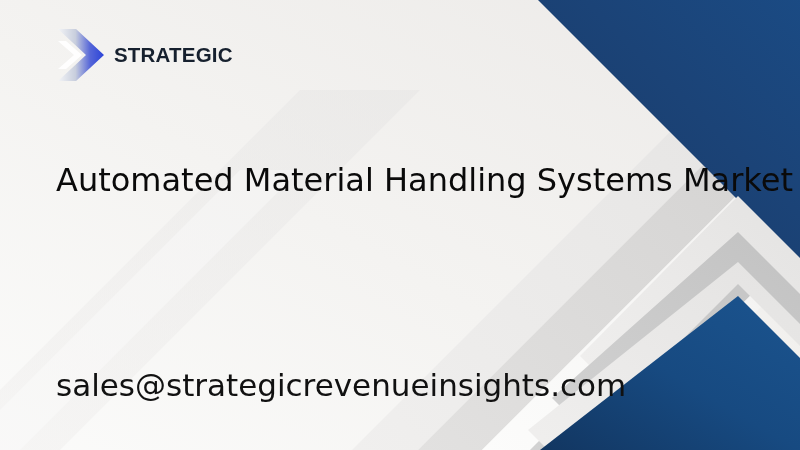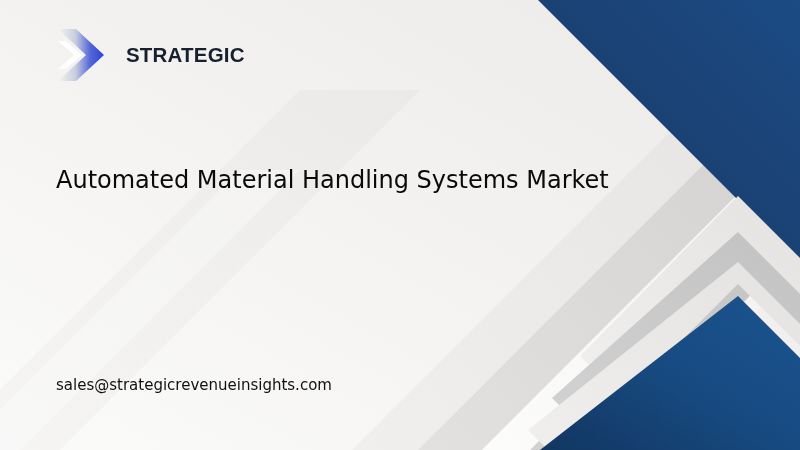--- a/index.html
+++ b/index.html
@@ -25,21 +25,21 @@
     pointer-events: none;
   }
 
   
   .logo-block {
     position: absolute;
     left: 58px;
     top: 27px;
     display: flex;
     align-items: center;
-    gap: 22px;
+    gap: 10px;
   }
   .logo-mark {
     width: 46px;
     height: 56px;
     flex: 0 0 auto;
   }
   .logo-text {
     display: flex;
     flex-direction: column;
     justify-content: center;
@@ -63,34 +63,34 @@
     margin-top: 5px;
   }
 
   
   .headline {
     position: absolute;
     left: 56px;
     top: 160px;
     font-family: "DejaVu Sans", sans-serif;
     font-weight: normal;
-    font-size: 24px;
+    font-size: 32px;
     line-height: 40px;
     color: #0a0a0a;
     white-space: nowrap;
   }
 
   
   .email {
     position: absolute;
     left: 56px;
     top: 370px;
     font-family: "DejaVu Sans", sans-serif;
     font-weight: normal;
-    font-size: 15px;
+    font-size: 31px;
     line-height: 30px;
     color: #111111;
     white-space: nowrap;
   }
 </style>
 </head>
 <body>
 
 <div id="slide">
 

